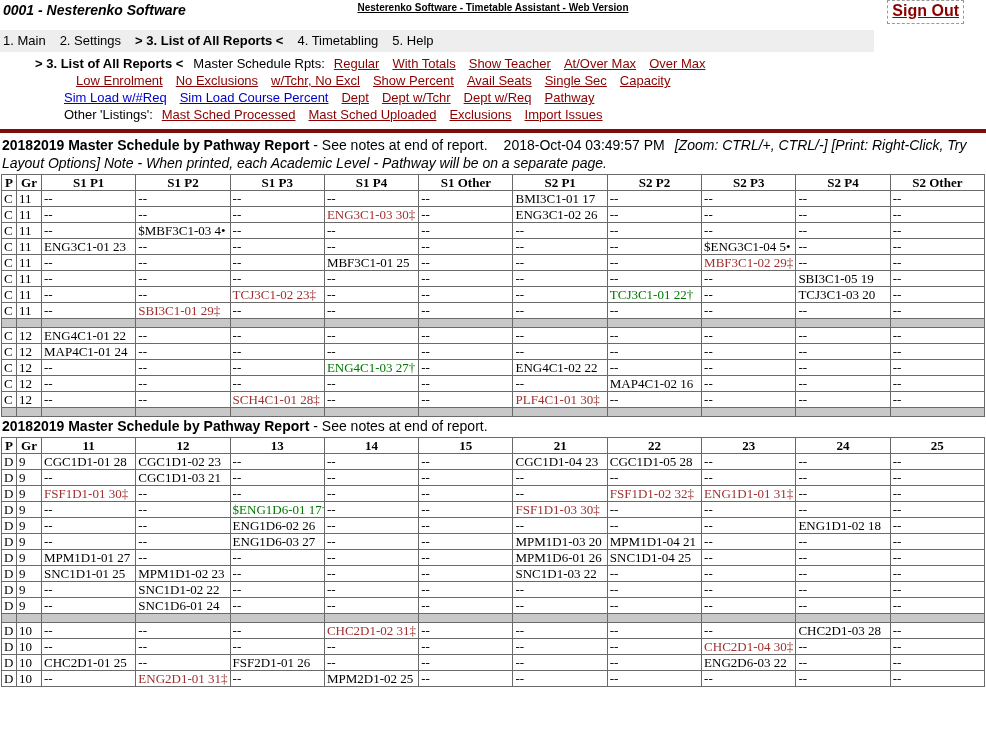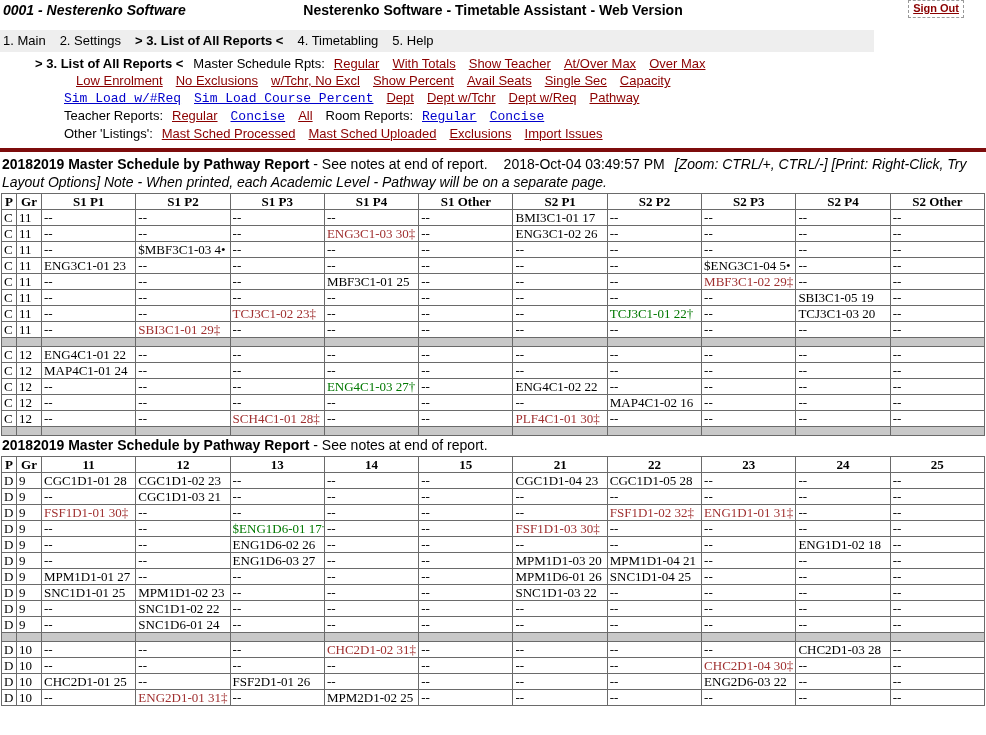--- a/index.html
+++ b/index.html
@@ -8,35 +8,35 @@
   }
   *{box-sizing:border-box;}
   html,body{margin:0;padding:0;}
   body{
     width:986px;height:735px;overflow:hidden;background:#fff;color:#000;
     font-family:"Liberation Sans",sans-serif;font-size:13px;
   }
   
   .top{position:relative;height:30px;}
   .workspace{position:absolute;left:3px;top:2px;font-weight:bold;font-style:italic;font-size:14px;white-space:nowrap;}
-  .app-title{position:absolute;left:50%;top:2px;transform:translateX(-50%);font-weight:bold;font-size:14px;white-space:nowrap;}
-  a.sign-out{position:absolute;right:22px;top:0;font-weight:bold;font-size:11px;color:var(--link-red);
+  .app-title{position:absolute;left:50%;top:2px;transform:translateX(-50%);font-weight:bold;font-size:10px;white-space:nowrap;text-decoration:underline;}
+  a.sign-out{position:absolute;right:22px;top:0;font-weight:bold;font-size:16px;color:var(--link-red);
     text-decoration:underline;border:1px dashed #999;padding:1px 4px 3px;background:#fff;cursor:pointer;}
   
   .menubar{background:var(--menubar-bg);width:874px;padding:3px 0 4px 3px;white-space:nowrap;}
   .menubar .mb-item{margin-right:14px;cursor:pointer;}
   .menubar .mb-item.active{font-weight:bold;}
   
   .report-nav{margin-top:3px;}
   .nav-line{line-height:17px;white-space:nowrap;}
   .nav-bold{font-weight:bold;margin-right:10px;}
   .nav-label{margin-right:9px;}
   .nav-link{margin-right:13px;text-decoration:underline;cursor:pointer;margin-top:7px;}
   .nav-link.red{color:var(--link-red);}
-  .nav-link.blue{color:var(--link-blue);font-family:Liberation Mono, monospace;}
+  .nav-link.blue{color:var(--link-blue);}
   
   .rule{height:4px;background:var(--rule);margin:6px 0 3px 0;}
   
   .report-title{font-size:14px;line-height:18px;padding-left:2px;}
   .rt-bold{font-weight:bold;}
   .rt-ts{margin-left:16px;text-align:right;}
   .rt-note{margin-left:10px;font-style:italic;}
   
   table.sched{border-collapse:collapse;table-layout:fixed;width:984px;margin:2px 0 0 1px;
     font-family:"Liberation Serif",serif;font-size:13px;border:1px solid #333;}
@@ -57,21 +57,20 @@
   <span class="app-title">Nesterenko Software - Timetable Assistant - Web Version</span>
   <a class="sign-out">Sign Out</a>
 </div>
 
 <div class="menubar"><span class="mb-item">1. Main</span><span class="mb-item">2. Settings</span><span class="mb-item active">&gt; 3. List of All Reports &lt;</span><span class="mb-item">4. Timetabling</span><span class="mb-item">5. Help</span></div>
 
 <div class="report-nav">
     <div class="nav-line" style="padding-left: 35px;"><span class="nav-bold">&gt; 3. List of All Reports &lt;</span><span class="nav-label">Master Schedule Rpts:</span><a class="nav-link red">Regular</a><a class="nav-link red">With Totals</a><a class="nav-link red">Show Teacher</a><a class="nav-link red">At/Over Max</a><a class="nav-link red">Over Max</a></div>
     <div class="nav-line" style="padding-left: 76px;"><a class="nav-link red">Low Enrolment</a><a class="nav-link red">No Exclusions</a><a class="nav-link red">w/Tchr, No Excl</a><a class="nav-link red">Show Percent</a><a class="nav-link red">Avail Seats</a><a class="nav-link red">Single Sec</a><a class="nav-link red">Capacity</a></div>
     <div class="nav-line" style="padding-left: 64px;"><a class="nav-link blue">Sim Load w/#Req</a><a class="nav-link blue">Sim Load Course Percent</a><a class="nav-link red">Dept</a><a class="nav-link red">Dept w/Tchr</a><a class="nav-link red">Dept w/Req</a><a class="nav-link red">Pathway</a></div>
-    <div class="nav-line" style="padding-left: 64px;"><span class="nav-label">Teacher Reports:</span><a class="nav-link red">Regular</a><a class="nav-link blue">Concise</a><a class="nav-link red">All</a><span class="nav-label">Room Reports:</span><a class="nav-link blue">Regular</a><a class="nav-link blue">Concise</a></div>
     <div class="nav-line" style="padding-left: 64px;"><span class="nav-label">Other 'Listings':</span><a class="nav-link red">Mast Sched Processed</a><a class="nav-link red">Mast Sched Uploaded</a><a class="nav-link red">Exclusions</a><a class="nav-link red">Import Issues</a></div>
   </div>
 
 <div class="rule"></div>
 
 <div>
   <div class="report-title"><span class="rt-bold">20182019 Master Schedule by Pathway Report</span><span> - See notes at end of report.</span><span class="rt-ts">2018-Oct-04 03:49:57 PM</span><span class="rt-note">[Zoom: CTRL/+, CTRL/-] [Print: Right-Click, Try Layout Options] Note - When printed, each Academic Level - Pathway will be on a separate page.</span></div>
   <table class="sched">
       <colgroup>
         <col class="c-p">

